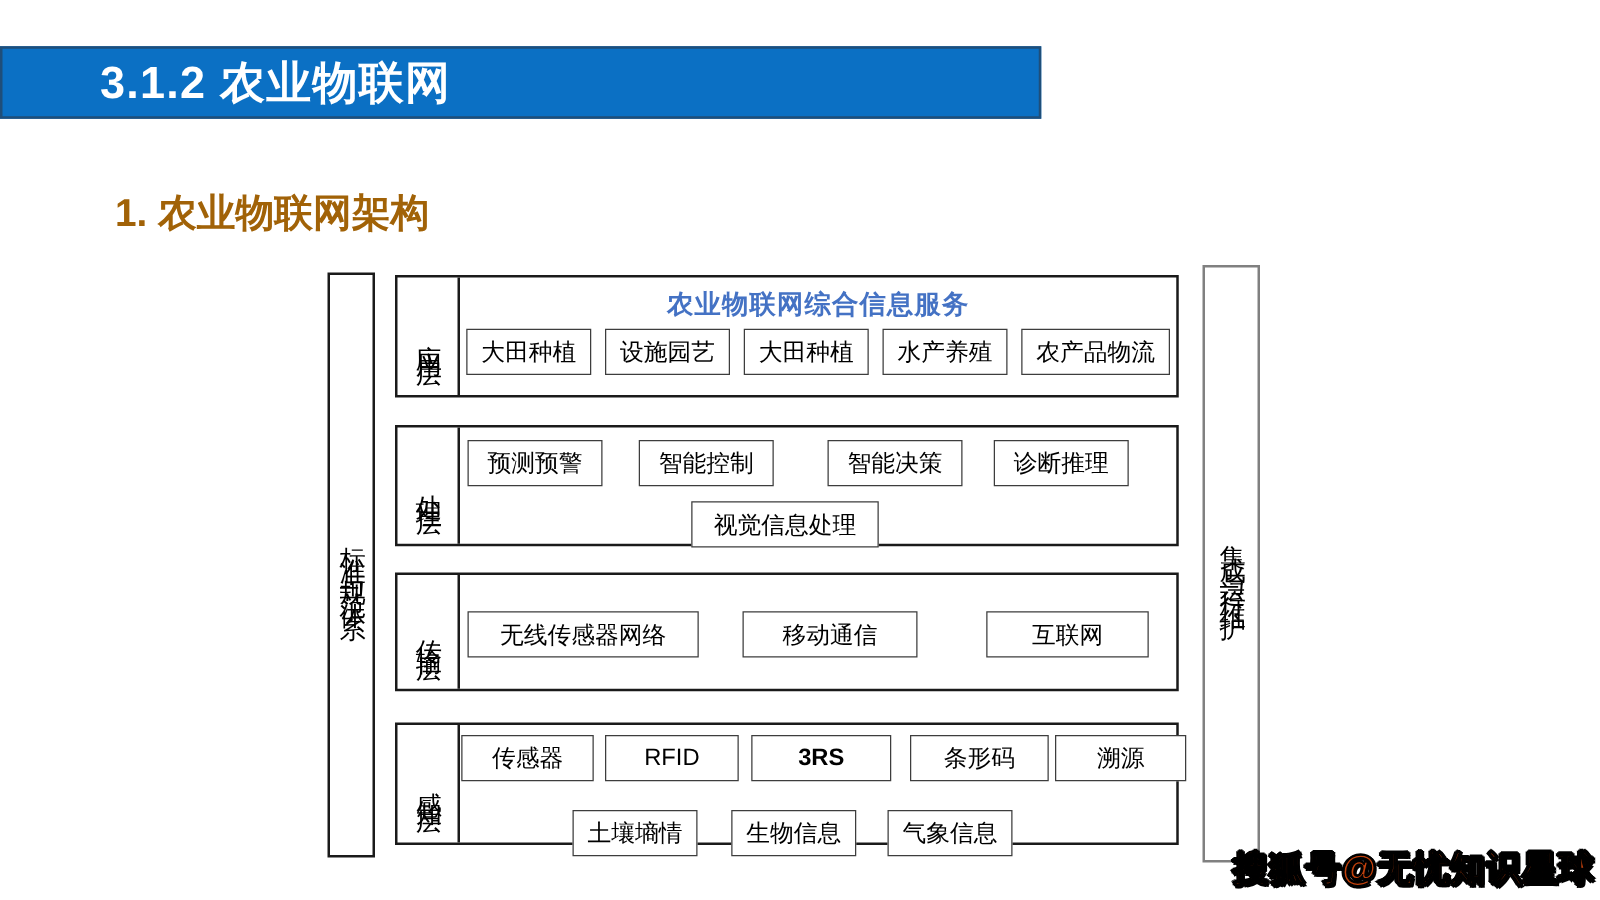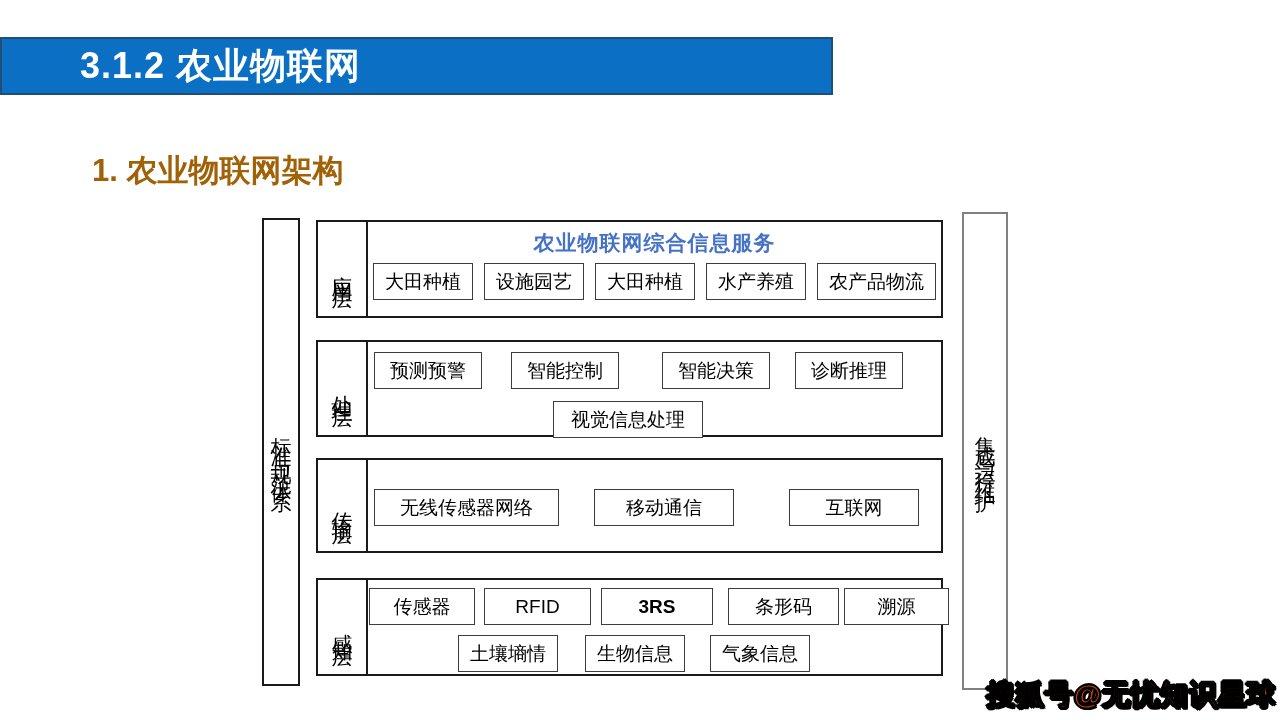--- a/index.html
+++ b/index.html
@@ -84,21 +84,21 @@
   .l3-row .bx:nth-child(2){margin-left:35px;width:140px;}
   .l3-row .bx:nth-child(3){margin-left:55px;width:130px;font-family:Liberation Serif, serif;}
   
   .l4-row1{margin-top:8px;}
   .l4-row1 .bx{padding:0;}
   .l4-row1 .bx:nth-child(1){margin-left:1px;width:106px;}
   .l4-row1 .bx:nth-child(2){margin-left:9px;width:107px;}
   .l4-row1 .bx:nth-child(3){margin-left:10px;width:112px;font-weight:bold;}
   .l4-row1 .bx:nth-child(4){margin-left:15px;width:111px;}
   .l4-row1 .bx:nth-child(5){margin-left:5px;width:105px;}
-  .l4-row2{margin-top:10px;}
+  .l4-row2{margin-top:23px;}
   .l4-row2 .bx:nth-child(1){margin-left:90px;}
   .l4-row2 .bx:nth-child(2){margin-left:27px;}
   .l4-row2 .bx:nth-child(3){margin-left:25px;}
   
   .watermark{
     position:absolute;right:4px;top:676px;
     font-size:28px;font-weight:700;color:#c2410c;letter-spacing:1px;
     -webkit-text-stroke:1px #000;
     text-shadow:
       -2px 0 0 #000, 2px 0 0 #000, 0 -2px 0 #000, 0 2px 0 #000,

